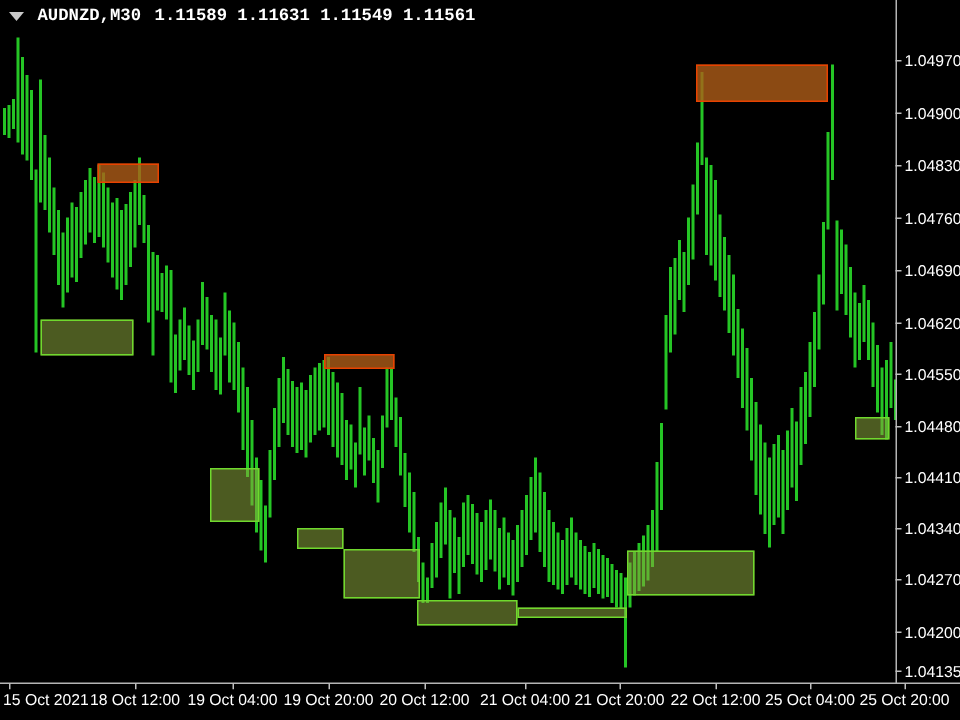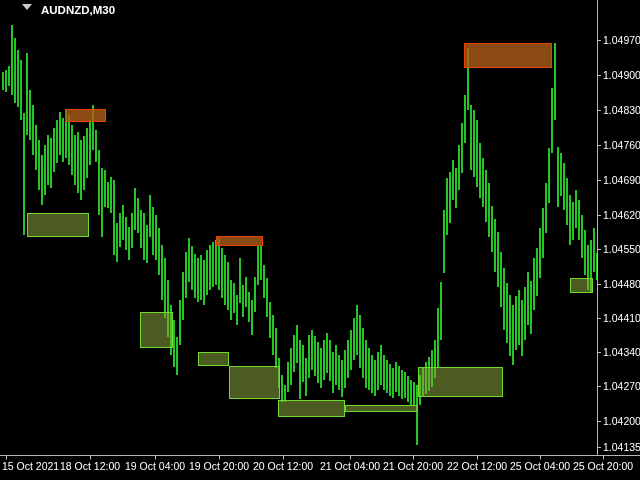--- a/index.html
+++ b/index.html
@@ -1,18 +1,18 @@
 <!DOCTYPE html>
 <html><head>
 <meta charset="utf-8">
 <style>
   html,body{margin:0;padding:0;background:#000;}
   .window{position:relative;width:640px;height:480px;background:#000;overflow:hidden;
           font-family:"Liberation Sans",sans-serif;}
-  .titlebar{position:absolute;top:4px;left:22px;display:flex;align-items:flex-start;z-index:5;}
+  .titlebar{position:absolute;top:4px;left:6px;display:flex;align-items:center;z-index:5;font-family:Liberation Mono, monospace;}
   .tri{width:0;height:0;border-left:5px solid transparent;border-right:5px solid transparent;
        border-top:6px solid #c8c8c8;margin-right:9px;cursor:pointer;}
   .sym,.quote{color:#fff;font-size:11.5px;font-weight:bold;letter-spacing:0;}
   .quote{margin-left:9px;}
   svg{position:absolute;top:0;left:0;}
   svg text{font-family:"Liberation Sans",sans-serif;font-size:10.5px;fill:#ffffff;}
 </style>
 </head>
 <body>
 
@@ -294,14 +294,15 @@
         <text x="477" y="470" fill="#ffffff" text-anchor="middle">22 Oct 12:00</text>
         <line x1="540.5" y1="455.5" x2="540.5" y2="459.5" stroke="#c0c0c0"></line>
         <text x="540" y="470" fill="#ffffff" text-anchor="middle">25 Oct 04:00</text>
         <line x1="603.5" y1="455.5" x2="603.5" y2="459.5" stroke="#c0c0c0"></line>
         <text x="603" y="470" fill="#ffffff" text-anchor="middle">25 Oct 20:00</text>
       </g>
     </svg>
   <div class="titlebar">
     <span class="tri"></span>
     <span class="sym">AUDNZD,M30</span>
+    <span class="quote">1.11589 1.11631 1.11549 1.11561</span>
   </div>
 </div>
 
 </body></html>

